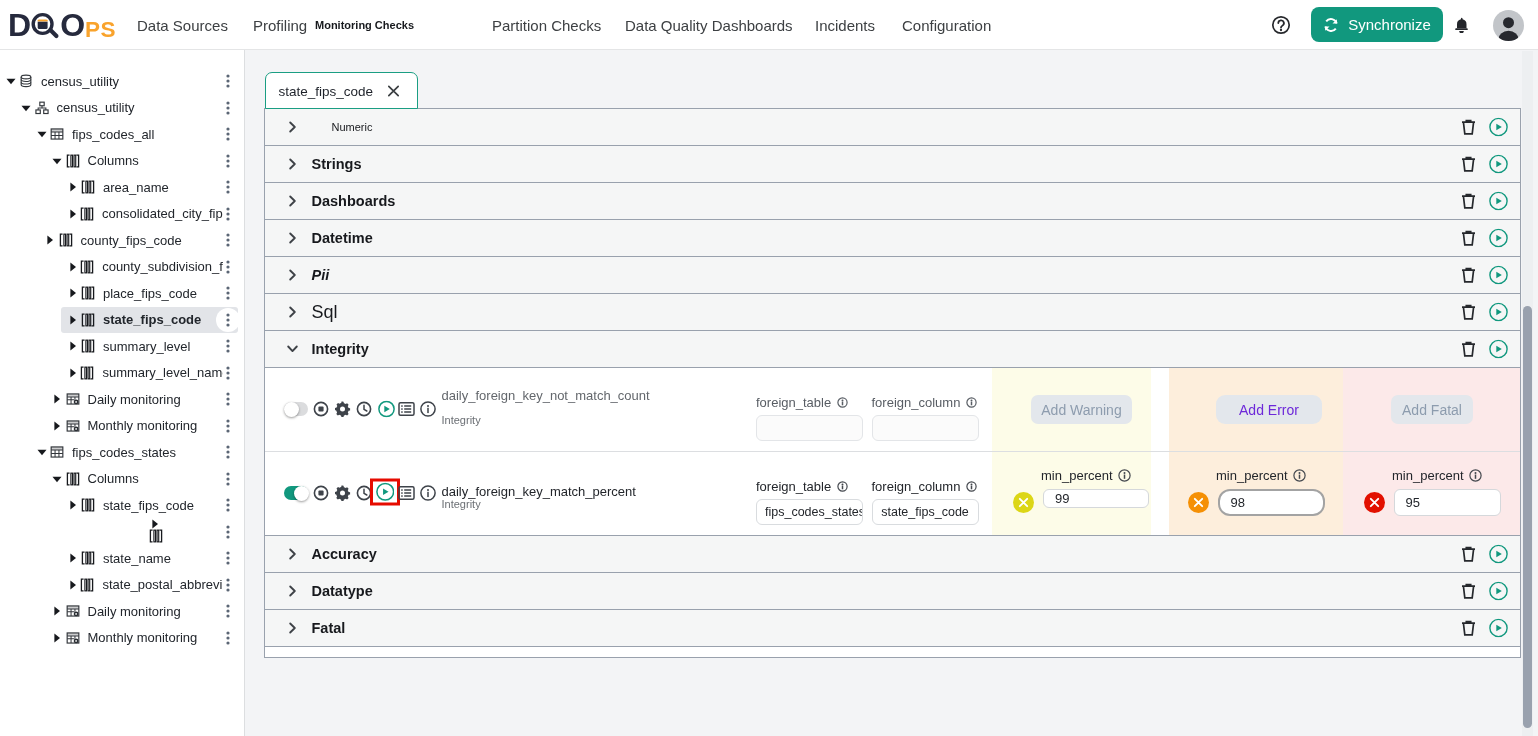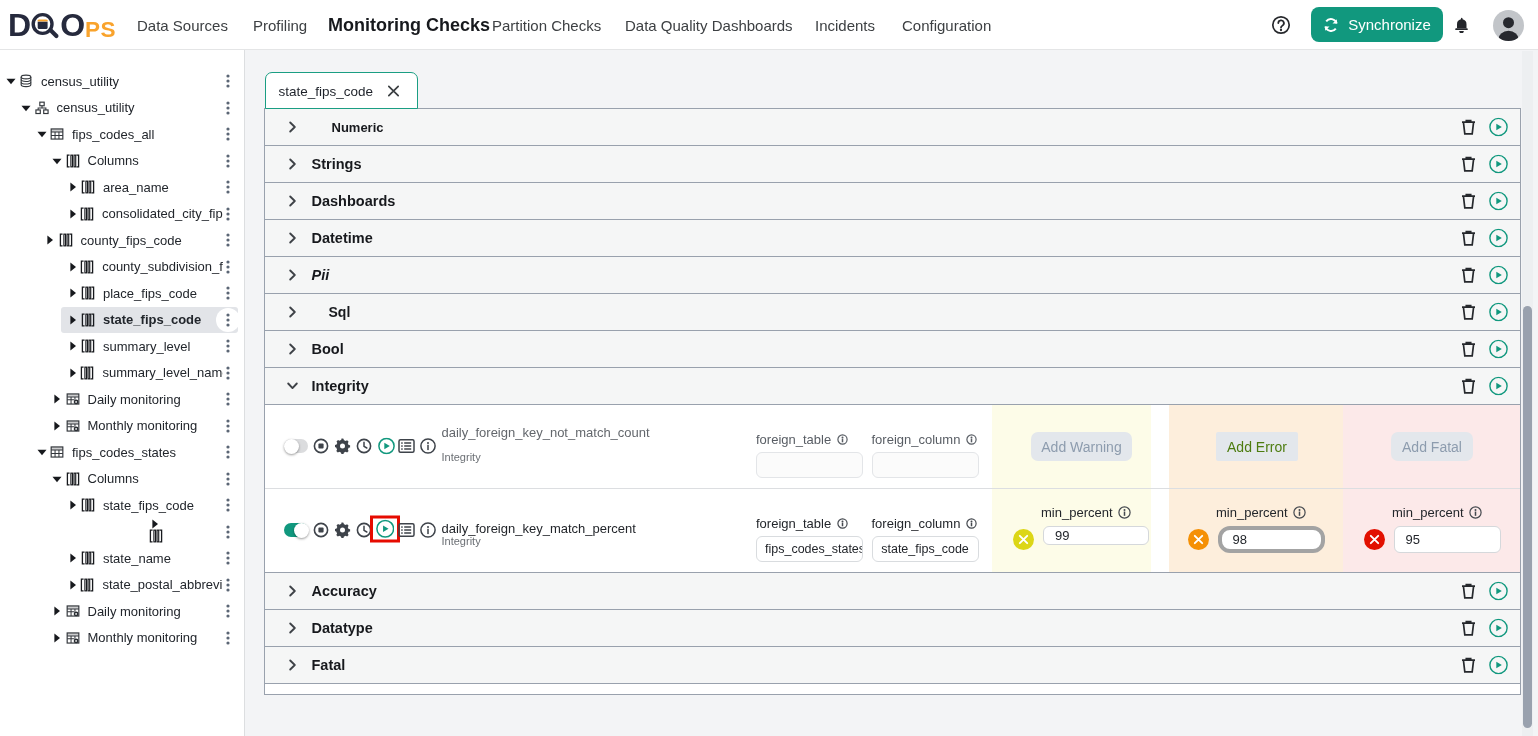--- a/index.html
+++ b/index.html
@@ -15,21 +15,21 @@
       <text x="8" y="35.7" font-family="Liberation Sans, sans-serif" font-weight="700" font-size="32" fill="#262a3d">D</text>
       <circle cx="42.6" cy="24" r="9.4" fill="none" stroke="#262a3d" stroke-width="3.4"></circle>
       <path d="M37.7 21.6 a1.5 1.5 0 0 1 1.5-2.2 h6.9 a1.5 1.5 0 0 1 1.5 2.2 Z" fill="#f9a32c"></path>
       <path d="M37.7 21.8 h9.9 v5.6 a1.5 1.5 0 0 1-1.5 1.5 h-6.9 a1.5 1.5 0 0 1-1.5-1.5 Z" fill="#262a3d"></path>
       <path d="M50.9 30.5 L56.4 36" stroke="#262a3d" stroke-width="4.2" stroke-linecap="round"></path>
       <text x="60.2" y="35.7" font-family="Liberation Sans, sans-serif" font-weight="700" font-size="32" fill="#262a3d">O</text>
       <text x="85" y="36.6" font-family="Liberation Sans, sans-serif" font-weight="700" font-size="22.5" fill="#f9a32c" letter-spacing="0.5">PS</text>
     </svg>
   <span style="position:absolute;left:137px;top:50%;transform:translateY(-50%);font-size:15px;font-weight:400;color:#3d4043;white-space:nowrap;">Data Sources</span>
     <span style="position:absolute;left:253px;top:50%;transform:translateY(-50%);font-size:15px;font-weight:400;color:#3d4043;white-space:nowrap;">Profiling</span>
-    <span style="position:absolute;left:328px;top:50%;transform:translateY(-50%);font-size:18px;font-weight:700;color:#17191d;white-space:nowrap;">Monitoring Checks</span>
+    <span style="position:absolute;left:315px;top:50%;transform:translateY(-50%);font-size:11px;font-weight:700;color:#17191d;white-space:nowrap;">Monitoring Checks</span>
     <span style="position:absolute;left:492px;top:50%;transform:translateY(-50%);font-size:15px;font-weight:400;color:#3d4043;white-space:nowrap;">Partition Checks</span>
     <span style="position:absolute;left:625px;top:50%;transform:translateY(-50%);font-size:15px;font-weight:400;color:#3d4043;white-space:nowrap;">Data Quality Dashboards</span>
     <span style="position:absolute;left:815px;top:50%;transform:translateY(-50%);font-size:15px;font-weight:400;color:#3d4043;white-space:nowrap;">Incidents</span>
     <span style="position:absolute;left:902px;top:50%;transform:translateY(-50%);font-size:15px;font-weight:400;color:#3d4043;white-space:nowrap;">Configuration</span>
   <span style="position:absolute;left:1271px;top:15px;display:flex;">
       <svg width="20" height="20" viewBox="0 0 20 20" style="">
         <circle cx="10" cy="10" r="8.2" fill="none" stroke="#26282c" stroke-width="1.7"></circle>
         <path d="M7.3 8.1 a2.8 2.8 0 1 1 4 2.6 c-.9.45-1.3.95-1.3 1.9" fill="none" stroke="#26282c" stroke-width="1.8" stroke-linecap="round"></path>
         <circle cx="10" cy="15" r="1.15" fill="#26282c"></circle>
       </svg>
@@ -598,21 +598,21 @@
 
 <div style="position:absolute;left:245px;top:50px;width:1293px;height:686px;background:#f3f4f6;"></div>
 
 <div style="position:absolute;left:263.5px;top:107.5px;width:1257px;border:1px solid #99a1ad;box-sizing:border-box;background:#fff;">
 <div style="position:relative;height:37px;background:#f5f6f6;border-bottom:1px solid #99a1ad;box-sizing:border-box;">
       <span style="position:absolute;left:21px;top:50%;transform:translateY(-50%);display:flex;">
         <svg width="13" height="13" viewBox="0 0 13 13" style="">
           <path d="M4.2 2 L8.8 6.5 L4.2 11" fill="none" stroke="#3f4348" stroke-width="1.9" stroke-linecap="round" stroke-linejoin="round"></path>
         </svg>
       </span>
-      <span style="position:absolute;left:47px;top:50%;transform:translateY(-50%);font-size:13px;font-weight:700;color:#17191d;padding-left:20px;">Numeric</span>
+      <span style="position:absolute;left:47px;top:50%;transform:translateY(-50%);font-size:11px;font-weight:400;color:#17191d;padding-left:20px;">Numeric</span>
       <span style="position:absolute;left:1195px;top:50%;transform:translateY(-50%);display:flex;">
         <svg width="17" height="18" viewBox="0 0 17 18" style="">
           <path d="M2 4.2 h13 M6.3 4.2 V2.6 h4.4 v1.6" fill="none" stroke="#26292d" stroke-width="1.7"></path>
           <path d="M3.5 4.8 L4.8 15.9 h7.4 L13.5 4.8" fill="none" stroke="#26292d" stroke-width="1.7"></path>
         </svg>
       </span>
       <span style="position:absolute;left:1224px;top:50%;transform:translateY(-50%);display:flex;">
         <svg width="19" height="19" viewBox="0 0 19 19" style="">
           <circle cx="9.5" cy="9.5" r="8.6" fill="none" stroke="#11987e" stroke-width="1.4"></circle>
           <path d="M7.3 6.3 L12.8 9.5 L7.3 12.7 Z" fill="#11987e"></path>
@@ -698,41 +698,21 @@
           <path d="M7.3 6.3 L12.8 9.5 L7.3 12.7 Z" fill="#11987e"></path>
         </svg>
       </span>
     </div>
     <div style="position:relative;height:37px;background:#f5f6f6;border-bottom:1px solid #99a1ad;box-sizing:border-box;">
       <span style="position:absolute;left:21px;top:50%;transform:translateY(-50%);display:flex;">
         <svg width="13" height="13" viewBox="0 0 13 13" style="">
           <path d="M4.2 2 L8.8 6.5 L4.2 11" fill="none" stroke="#3f4348" stroke-width="1.9" stroke-linecap="round" stroke-linejoin="round"></path>
         </svg>
       </span>
-      <span style="position:absolute;left:64px;top:50%;transform:translateY(-50%);font-size:14px;font-weight:700;color:#17191d;">Sql</span>
-      <span style="position:absolute;left:1195px;top:50%;transform:translateY(-50%);display:flex;">
-        <svg width="17" height="18" viewBox="0 0 17 18" style="">
-          <path d="M2 4.2 h13 M6.3 4.2 V2.6 h4.4 v1.6" fill="none" stroke="#26292d" stroke-width="1.7"></path>
-          <path d="M3.5 4.8 L4.8 15.9 h7.4 L13.5 4.8" fill="none" stroke="#26292d" stroke-width="1.7"></path>
-        </svg>
-      </span>
-      <span style="position:absolute;left:1224px;top:50%;transform:translateY(-50%);display:flex;">
-        <svg width="19" height="19" viewBox="0 0 19 19" style="">
-          <circle cx="9.5" cy="9.5" r="8.6" fill="none" stroke="#11987e" stroke-width="1.4"></circle>
-          <path d="M7.3 6.3 L12.8 9.5 L7.3 12.7 Z" fill="#11987e"></path>
-        </svg>
-      </span>
-    </div>
-    <div style="position:relative;height:37px;background:#f5f6f6;border-bottom:1px solid #99a1ad;box-sizing:border-box;">
-      <span style="position:absolute;left:21px;top:50%;transform:translateY(-50%);display:flex;">
-        <svg width="13" height="13" viewBox="0 0 13 13" style="">
-          <path d="M4.2 2 L8.8 6.5 L4.2 11" fill="none" stroke="#3f4348" stroke-width="1.9" stroke-linecap="round" stroke-linejoin="round"></path>
-        </svg>
-      </span>
-      <span style="position:absolute;left:47px;top:50%;transform:translateY(-50%);font-size:14.5px;font-weight:700;color:#17191d;">Bool</span>
+      <span style="position:absolute;left:47px;top:50%;transform:translateY(-50%);font-size:18px;font-weight:400;color:#17191d;">Sql</span>
       <span style="position:absolute;left:1195px;top:50%;transform:translateY(-50%);display:flex;">
         <svg width="17" height="18" viewBox="0 0 17 18" style="">
           <path d="M2 4.2 h13 M6.3 4.2 V2.6 h4.4 v1.6" fill="none" stroke="#26292d" stroke-width="1.7"></path>
           <path d="M3.5 4.8 L4.8 15.9 h7.4 L13.5 4.8" fill="none" stroke="#26292d" stroke-width="1.7"></path>
         </svg>
       </span>
       <span style="position:absolute;left:1224px;top:50%;transform:translateY(-50%);display:flex;">
         <svg width="19" height="19" viewBox="0 0 19 19" style="">
           <circle cx="9.5" cy="9.5" r="8.6" fill="none" stroke="#11987e" stroke-width="1.4"></circle>
           <path d="M7.3 6.3 L12.8 9.5 L7.3 12.7 Z" fill="#11987e"></path>
@@ -819,21 +799,21 @@
             <rect x="4.75" y="4.675" width="1.5" height="3.6300000000000003" fill="#585d64"></rect>
           </svg></div>
     <div style="position:absolute;left:491.5px;top:47px;width:107px;height:26px;background:#fbfbfb;border:1px solid #e3e5e8;border-radius:6px;box-sizing:border-box;"></div>
     <div style="position:absolute;left:607px;top:27px;font-size:13px;color:#585d64;display:flex;align-items:center;gap:6px;">foreign_column <svg width="11" height="11" viewBox="0 0 11 11" style="">
             <circle cx="5.5" cy="5.5" r="4.6" fill="none" stroke="#585d64" stroke-width="1.2"></circle>
             <circle cx="5.5" cy="3.41" r="1" fill="#585d64"></circle>
             <rect x="4.75" y="4.675" width="1.5" height="3.6300000000000003" fill="#585d64"></rect>
           </svg></div>
     <div style="position:absolute;left:607px;top:47px;width:107px;height:26px;background:#fbfbfb;border:1px solid #e3e5e8;border-radius:6px;box-sizing:border-box;"></div>
     <div style="position:absolute;left:766.5px;top:27.5px;width:101px;height:29px;background:#e3e7ec;border-radius:7px;display:flex;align-items:center;justify-content:center;font-size:14px;color:#8d9cae;">Add Warning</div>
-    <div style="position:absolute;left:951.5px;top:27.5px;width:82px;height:29px;background:#e3e7ec;border-radius:2px;display:flex;align-items:center;justify-content:center;font-size:14px;color:#4d7c0f;">Add Error</div>
+    <div style="position:absolute;left:951.5px;top:27.5px;width:106px;height:29px;background:#e3e7ec;border-radius:9px;display:flex;align-items:center;justify-content:center;font-size:14px;color:#6d28d9;">Add Error</div>
     <div style="position:absolute;left:1126.5px;top:27.5px;width:82px;height:29px;background:#e3e7ec;border-radius:7px;display:flex;align-items:center;justify-content:center;font-size:14px;color:#8d9cae;">Add Fatal</div>
   </div>
 
   <div style="position:absolute;left:0;top:84px;width:100%;height:83px;">
     <span style="position:absolute;left:19.5px;top:50%;transform:translateY(-50%);">
           <div style="position:relative;width:24px;height:14px;">
             <div style="position:absolute;left:0;top:0;width:24px;height:14px;border-radius:7px;background:#11987e;"></div>
             <div style="position:absolute;right:-0.5px;top:-0.5px;width:15px;height:15px;border-radius:50%;background:#fff;box-shadow:0 1px 2.5px rgba(0,0,0,.4);"></div>
           </div>
         </span>
@@ -910,21 +890,21 @@
             <circle cx="6.5" cy="4.03" r="1" fill="#44484e"></circle>
             <rect x="5.75" y="5.5249999999999995" width="1.5" height="4.29" fill="#44484e"></rect>
           </svg></div>
     <div style="position:absolute;left:923.5px;top:40px;">
           <div style="width:21px;height:21px;border-radius:50%;background:#f59005;display:flex;align-items:center;justify-content:center;">
             <svg width="11" height="11" viewBox="0 0 11 11" style="">
               <path d="M1.8 1.8 L9.2 9.2 M9.2 1.8 L1.8 9.2" stroke="#fff" stroke-width="1.9" stroke-linecap="round"></path>
             </svg>
           </div>
         </div>
-    <div style="position:absolute;left:953px;top:37px;width:107px;height:27px;background:#fff;border:4px solid #a3a3a3;border-radius:12px;box-sizing:border-box;display:flex;align-items:center;padding-left:11px;font-size:13px;color:#23262b;">98</div>
+    <div style="position:absolute;left:953px;top:37px;width:107px;height:27px;background:#fff;border:2px solid #a3a3a3;border-radius:12px;box-sizing:border-box;display:flex;align-items:center;padding-left:11px;font-size:13px;color:#23262b;">98</div>
 
     <div style="position:absolute;left:1127.5px;top:16.5px;font-size:13px;color:#23262b;display:flex;align-items:center;gap:5px;">min_percent <svg width="13" height="13" viewBox="0 0 13 13" style="">
             <circle cx="6.5" cy="6.5" r="5.6" fill="none" stroke="#44484e" stroke-width="1.2"></circle>
             <circle cx="6.5" cy="4.03" r="1" fill="#44484e"></circle>
             <rect x="5.75" y="5.5249999999999995" width="1.5" height="4.29" fill="#44484e"></rect>
           </svg></div>
     <div style="position:absolute;left:1099.5px;top:40px;">
           <div style="width:21px;height:21px;border-radius:50%;background:#e21000;display:flex;align-items:center;justify-content:center;">
             <svg width="11" height="11" viewBox="0 0 11 11" style="">
               <path d="M1.8 1.8 L9.2 9.2 M9.2 1.8 L1.8 9.2" stroke="#fff" stroke-width="1.9" stroke-linecap="round"></path>

